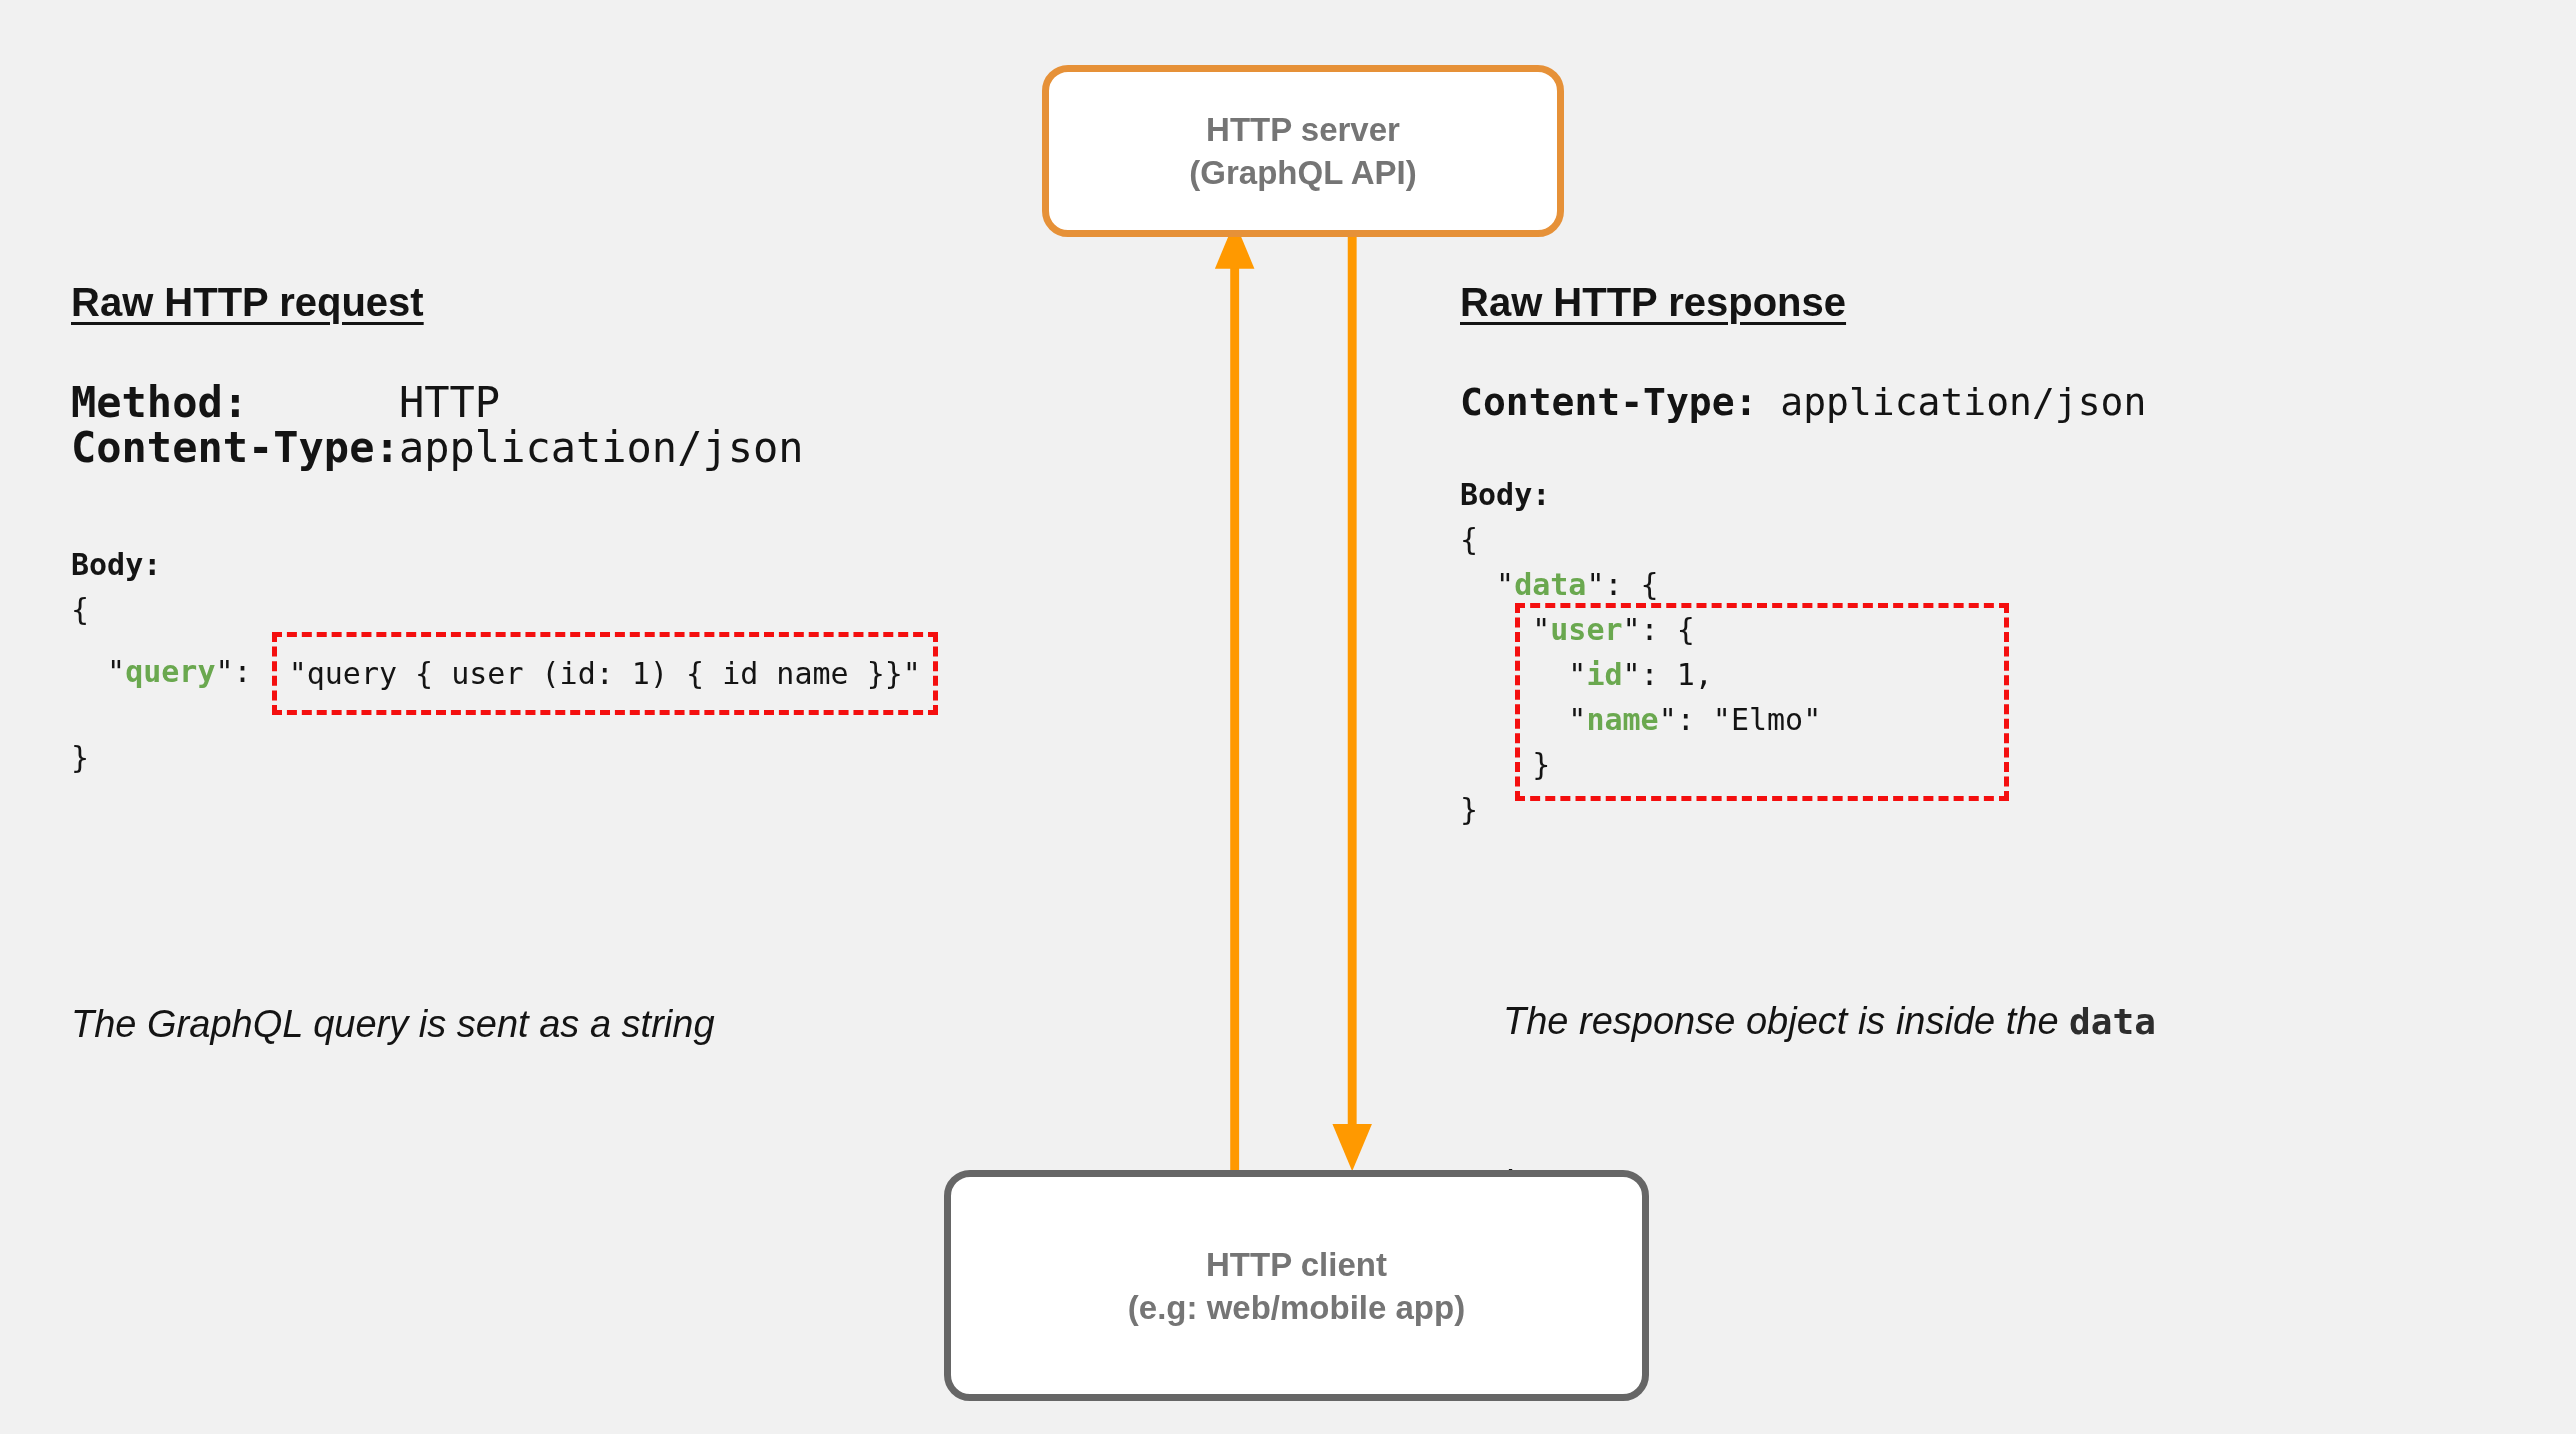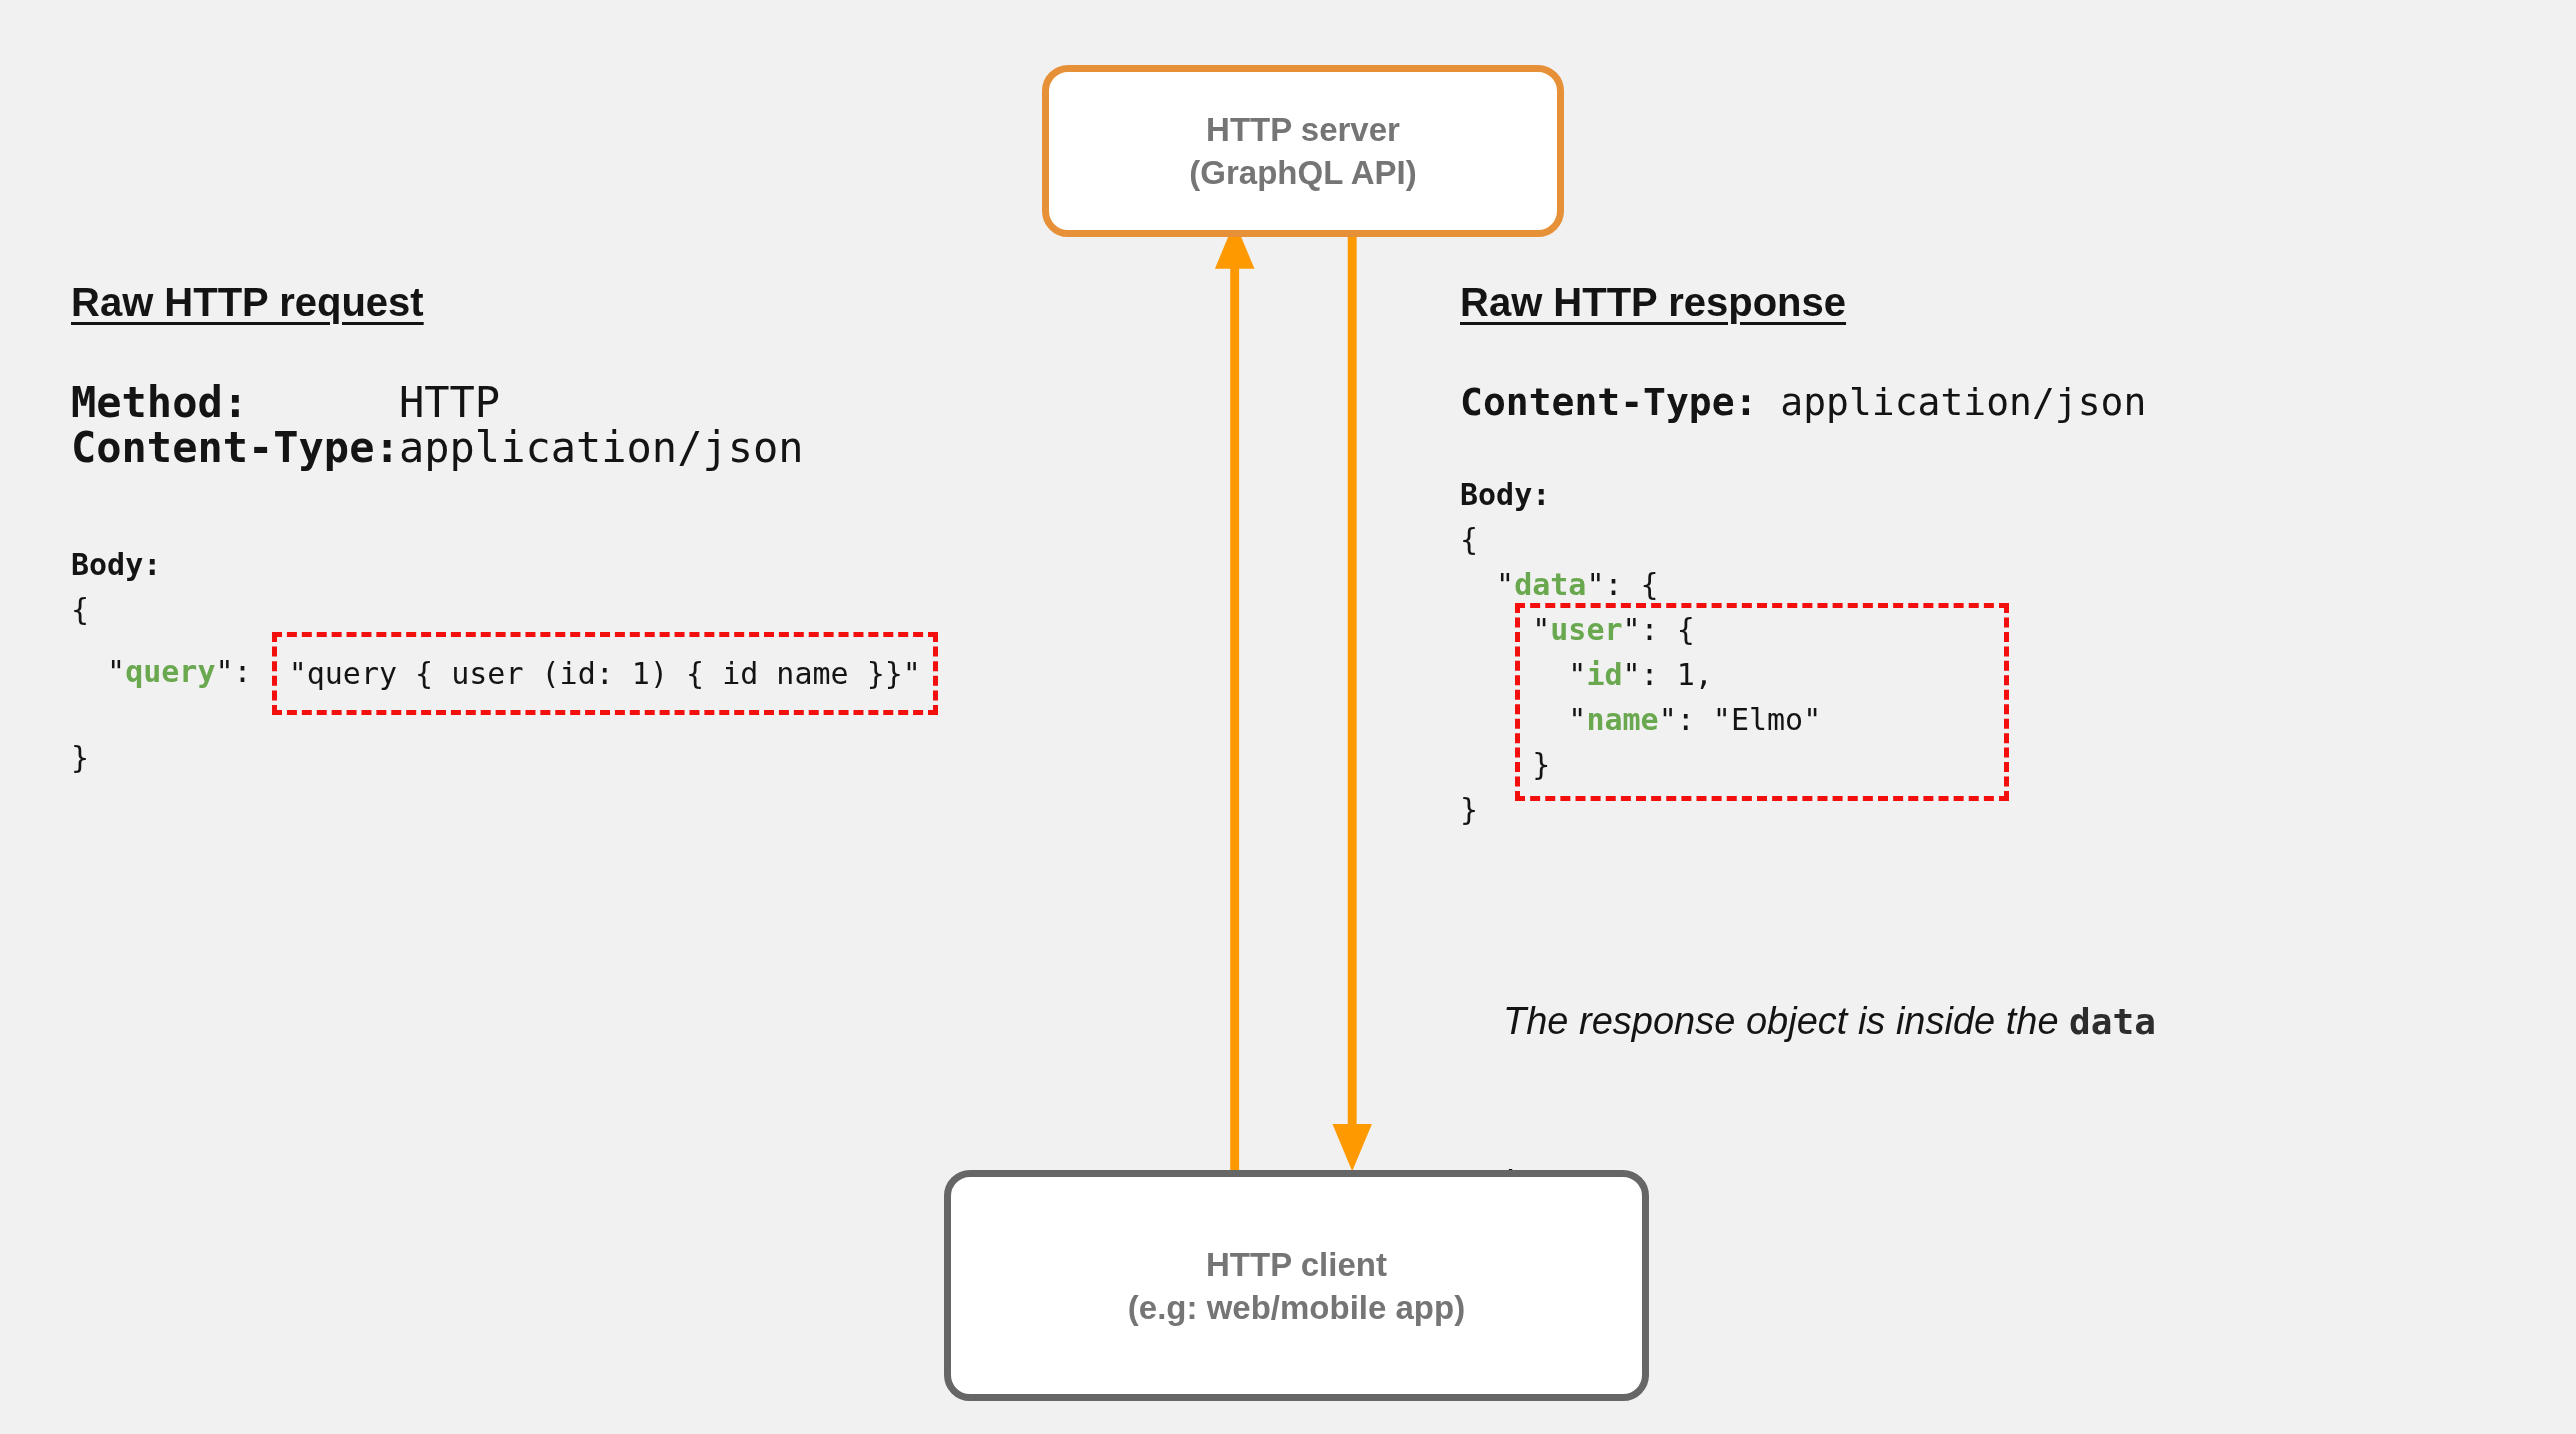--- a/index.html
+++ b/index.html
@@ -127,20 +127,21 @@
   </div>
 
   <div class="body-block req-body mono">
     <div class="code-line body-label">Body:</div>
     <div class="code-line">{</div>
     <div class="code-line"><span>  "</span><span class="green">query</span><span>": </span><span class="dashed-inline">"query { user (id: 1) { id name }}"</span></div>
     <div class="code-line close-gap">}</div>
   </div>
 
   <div class="note req-note">
+    <div>The GraphQL query is sent as a string</div>
   </div>
 
   <div class="heading res-heading">Raw HTTP response</div>
 
   <div class="hdr-inline res-header mono"><span class="hlabel">Content-Type:</span><span> application/json</span></div>
 
   <div class="body-block res-body mono">
     <div class="code-line body-label">Body:</div>
     <div class="code-line">{</div>
     <div class="code-line"><span>  "</span><span class="green">data</span><span>": {</span></div>

